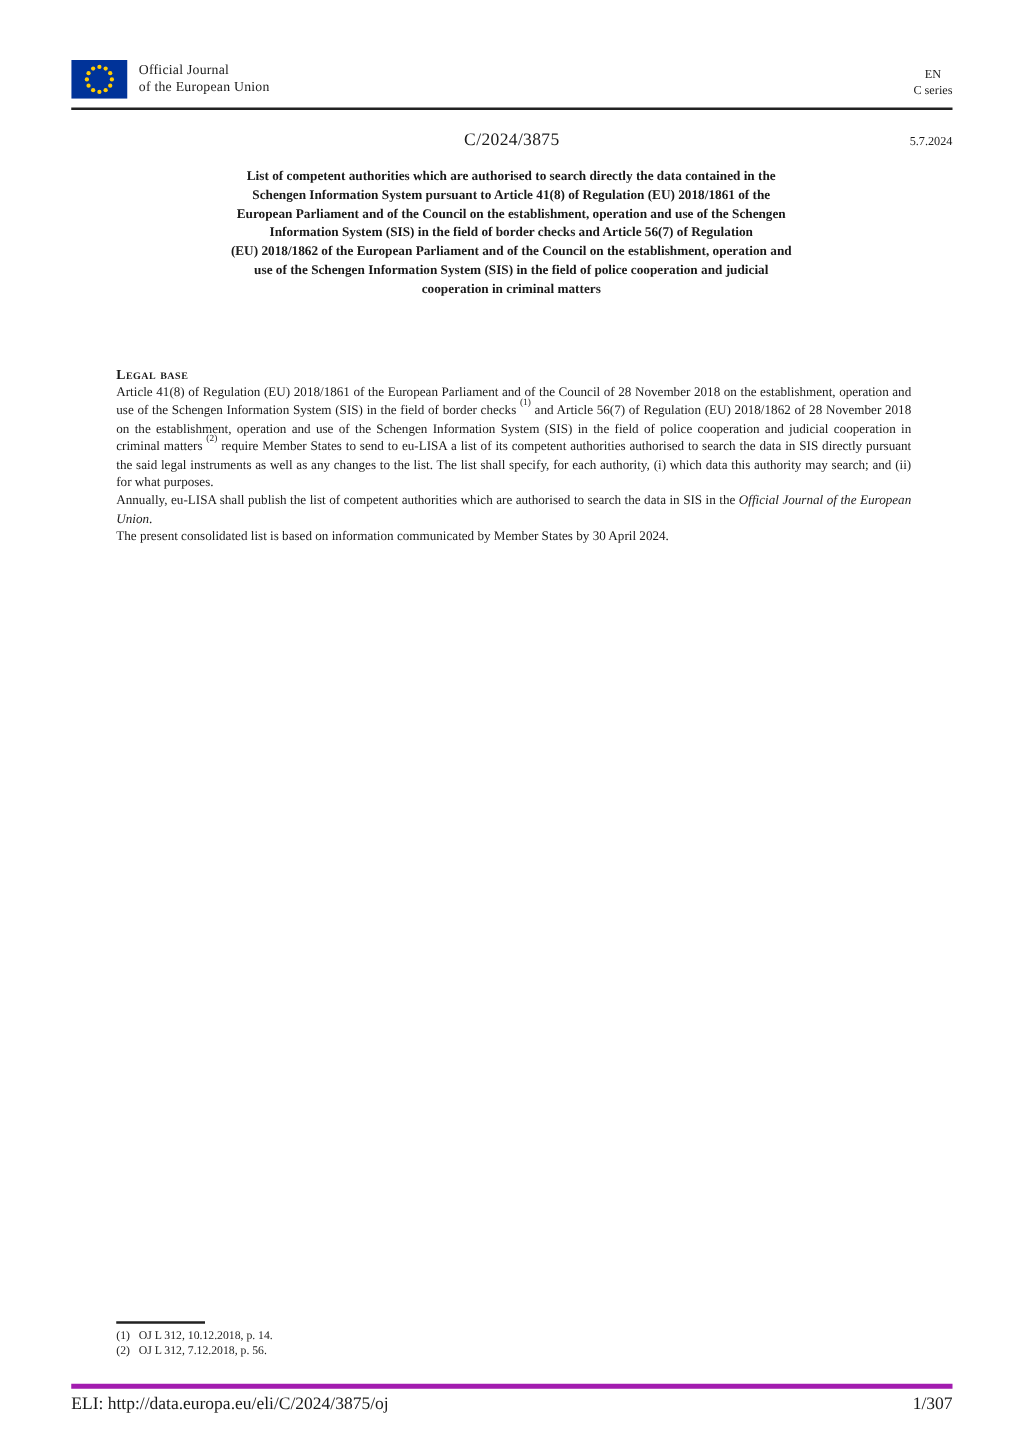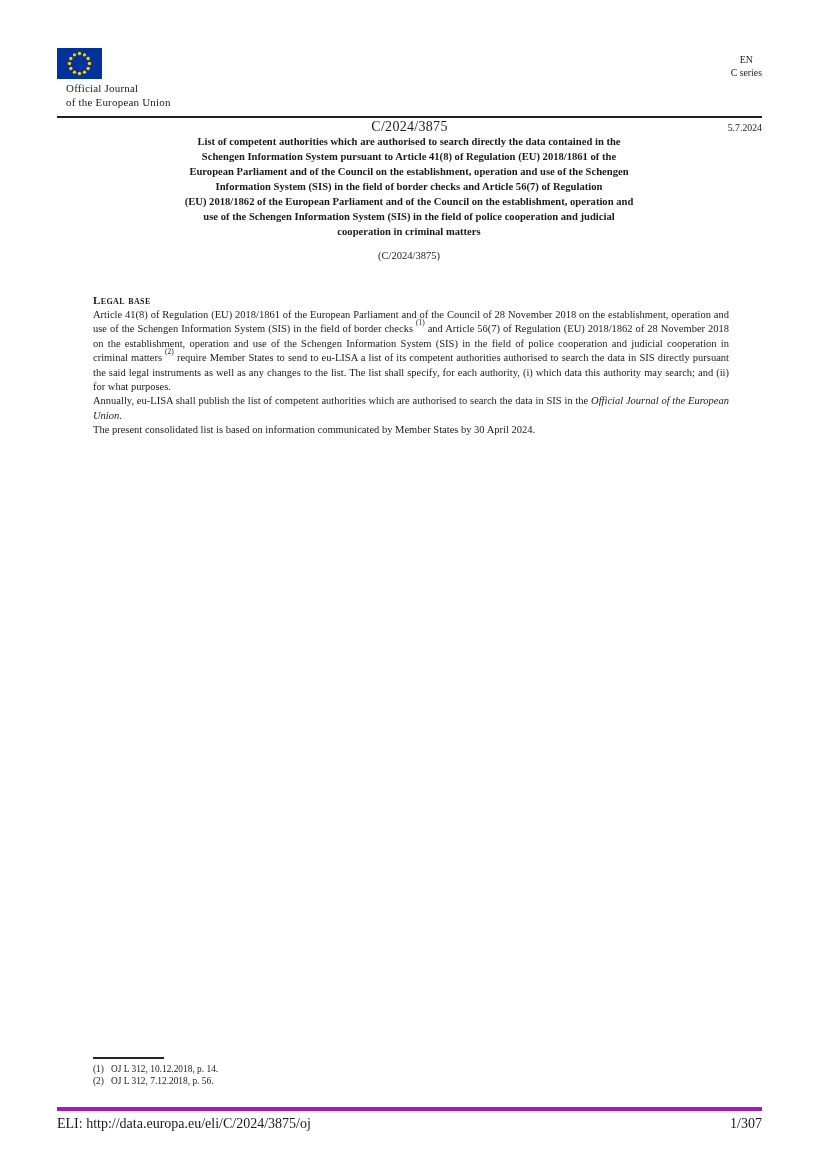--- a/index.html
+++ b/index.html
@@ -9,27 +9,27 @@
     height: 1158px;
     background: #ffffff;
     font-family: "Liberation Serif", "DejaVu Serif", serif;
     color: #1a1a1a;
     overflow: hidden;
   }
 
   
   .header { position: absolute; left: 57px; width: 705px; top: 47px; }
   .header-top { display: flex; justify-content: space-between; align-items: flex-start; }
-  .brand { display: flex; flex-direction: column; }
+  .brand { display: flex; }
   .flag { width: 45px; height: 31px; margin-top: 1px; }
   .flag svg { display: block; }
   .journal-name { margin-left: 9px; font-size: 11px; line-height: 13.5px; padding-top: 3px; letter-spacing: 0.2px; }
   .header-right { text-align: center; font-size: 9.8px; line-height: 13px; padding-top: 6px; }
   .header-rule { border-top: 2px solid #222; margin-top: 7px; }
-  .header-sub { position: relative; margin-top: 1px; }
+  .header-sub { position: relative; margin-top: 17px; }
   .doc-number { text-align: center; font-size: 14px; letter-spacing: 0.3px; }
   .doc-date { position: absolute; right: 0; top: 3px; font-size: 9.8px; }
 
   
   .doc-title {
     position: absolute; top: 130px; left: 0; right: 0; margin: 4px;
     text-align: center; font-size: 10.6px; font-weight: 700;
     line-height: 15px; white-space: pre-line;
   }
   .doc-ref { position: absolute; top: 250px; left: 0; right: 0; text-align: center; font-size: 10.5px; }
@@ -101,21 +101,20 @@
     </div>
   </div>
 
   <h1 class="doc-title">List of competent authorities which are authorised to search directly the data contained in the
 Schengen Information System pursuant to Article 41(8) of Regulation (EU) 2018/1861 of the
 European Parliament and of the Council on the establishment, operation and use of the Schengen
 Information System (SIS) in the field of border checks and Article 56(7) of Regulation
 (EU) 2018/1862 of the European Parliament and of the Council on the establishment, operation and
 use of the Schengen Information System (SIS) in the field of police cooperation and judicial
 cooperation in criminal matters</h1>
-  <div class="doc-ref">(C/2024/3875)</div>
 
   <section class="legal-base">
     <h2 class="legal-heading">Legal base</h2>
     <p class="body-text"><span>Article 41(8) of Regulation (EU) 2018/1861 of the European Parliament and of the Council of 28 November 2018 on the establishment, operation and use of the Schengen Information System (SIS) in the field of border checks </span><sup class="fn-ref">(1)</sup><span> and Article 56(7) of Regulation (EU) 2018/1862 of 28 November 2018 on the establishment, operation and use of the Schengen Information System (SIS) in the field of police cooperation and judicial cooperation in criminal matters </span><sup class="fn-ref">(2)</sup><span> require Member States to send to eu-LISA a list of its competent authorities authorised to search the data in SIS directly pursuant the said legal instruments as well as any changes to the list. The list shall specify, for each authority, (i) which data this authority may search; and (ii) for what purposes.</span></p>
     <p class="body-text"><span>Annually, eu-LISA shall publish the list of competent authorities which are authorised to search the data in SIS in the </span><i>Official Journal of the European Union</i><span>.</span></p>
     <p class="body-text">The present consolidated list is based on information communicated by Member States by 30 April 2024.</p>
   </section>
 
   <div class="footnotes">
     <div class="fn-rule"></div>

